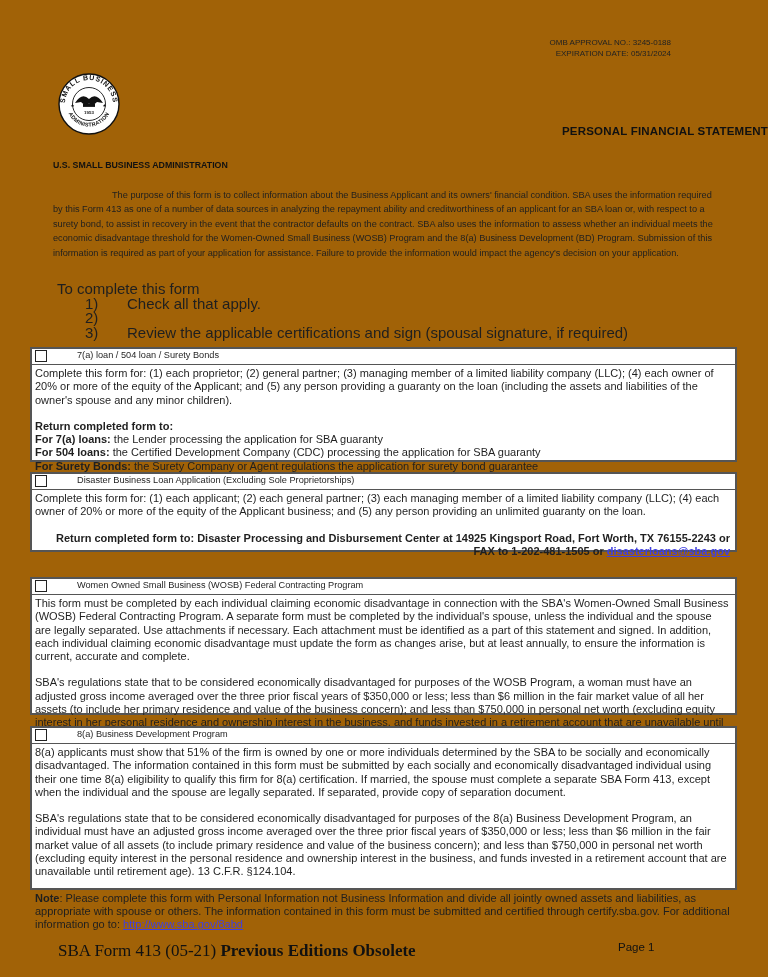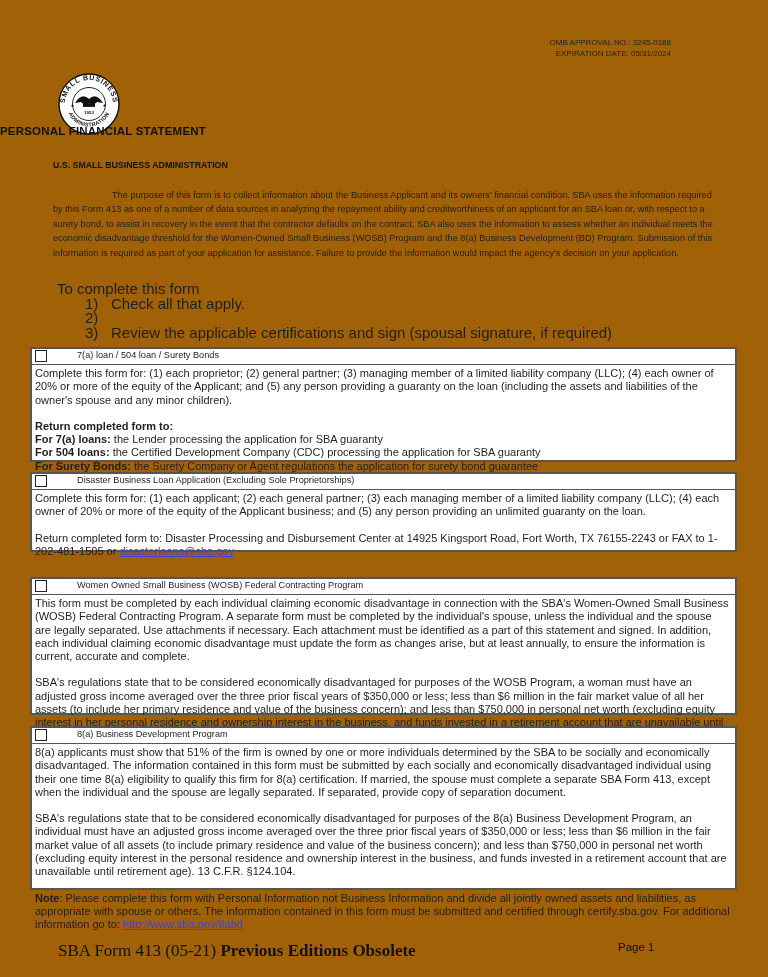--- a/index.html
+++ b/index.html
@@ -11,45 +11,45 @@
   .page{
     position:relative;width:768px;height:977px;background:#a16207;overflow:hidden;
     font-family:"Liberation Sans", sans-serif;color:var(--text);
   }
   
   .omb{position:absolute;top:38px;left:533px;width:138px;text-align:right;
        font-size:8px;line-height:10.5px;color:#222;}
   
   .seal{position:absolute;left:57px;top:72px;width:64px;height:64px;}
   
-  .title{position:absolute;top:125px;left:0;width:768px;text-align:left;
+  .title{position:absolute;top:125px;left:0;width:768px;text-align:right;
          font-size:11.5px;font-weight:bold;letter-spacing:.2px;color:#111;}
   .agency{position:absolute;top:160px;left:53px;font-size:8.8px;font-weight:bold;color:#111;}
   
   .intro{position:absolute;top:188px;left:53px;width:663px;margin:0;
          font-size:9.2px;line-height:14.4px;text-indent:59px;}
   
   .instructions{position:absolute;top:282px;left:57px;width:600px;font-size:15px;line-height:14.2px;}
   .instructions .lead{margin-bottom:1px;}
   .instr-item{display:flex;margin-left:28px;}
   .instr-item .num{width:16px;flex:0 0 16px;}
-  .instr-item .txt{margin-left:10px;}
+  .instr-item .txt{margin-left:26px;}
   
   .box{position:absolute;left:30px;width:707px;box-sizing:border-box;
        border:2px solid var(--border);background:#fff;}
   .box-header{position:relative;height:15px;border-bottom:1.5px solid var(--border);}
   .checkbox{position:absolute;left:3px;top:1px;width:10px;height:10px;
             border:1.6px solid #222;background:#fff;cursor:pointer;}
   .box-title{position:absolute;left:45px;top:1px;font-size:9.2px;white-space:nowrap;}
   .box-body{padding:2px 5px 0 3px;font-size:11px;line-height:13.3px;}
   .box-body p{margin:0;}
   .box-body p.gap{margin-top:13px;}
   .line{display:block;}
   a.link{color:var(--link-blue);text-decoration:underline;cursor:pointer;}
-  .bold-para{font-weight:normal;}
+  .bold-para{font-weight:bold;text-align:right;}
   
   .footer-left{position:absolute;top:941px;left:58px;
       font-family:"Liberation Serif", serif;font-size:17px;color:#111;}
   .footer-right{position:absolute;top:941px;left:618px;
       font-family:Liberation Sans, sans-serif;font-size:11.5px;color:#111;}
 </style>
 </head>
 <body>
 
 <div class="page">

